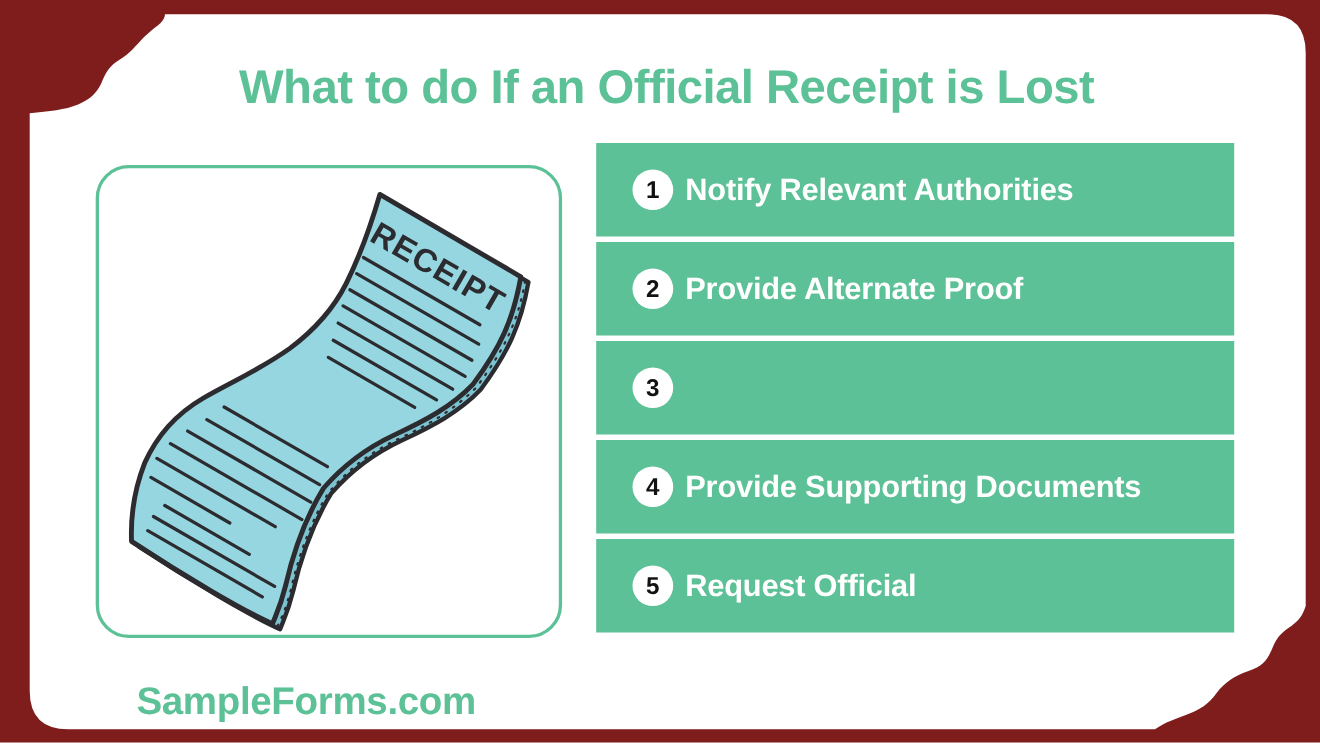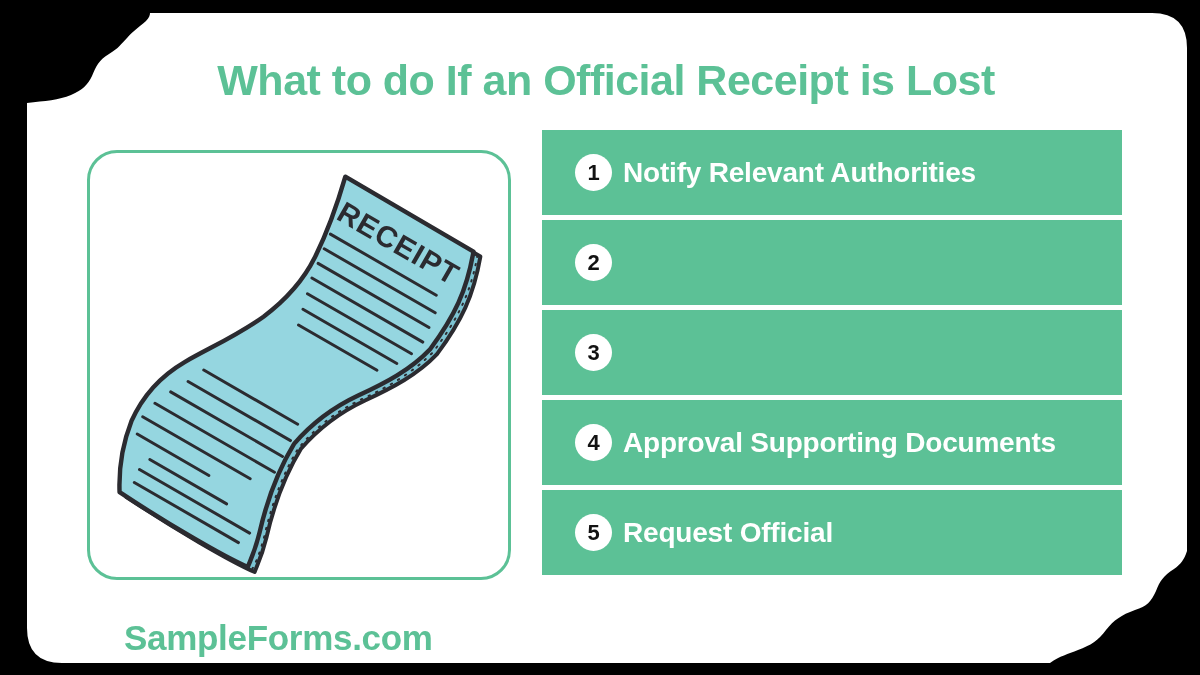--- a/index.html
+++ b/index.html
@@ -1,18 +1,18 @@
 <!DOCTYPE html>
 <html><head>
 <meta charset="utf-8">
 <style>
   html,body{margin:0;padding:0;background:#e8e8e8;}
   .canvas{
     position:relative;width:1200px;height:675px;overflow:hidden;
-    background:#000000;
+    background:#7f1d1d;
     font-family:"Liberation Sans","DejaVu Sans",sans-serif;
   }
   .bg-svg{position:absolute;inset:0;display:block;}
   .page-title{
     position:absolute;left:40px;right:28px;top:56px;
     text-align:center;
     font-size:43px;font-weight:800;letter-spacing:-0.5px;
     color:#5cc196;
   }
   .receipt-box{
@@ -145,27 +145,28 @@
     </svg>
   </div>
 
   <div class="steps">
     <div class="step">
       <div class="step-num">1</div>
       <div class="step-label">Notify Relevant Authorities</div>
     </div>
     <div class="step">
       <div class="step-num">2</div>
+      <div class="step-label">Provide Alternate Proof</div>
     </div>
     <div class="step">
       <div class="step-num">3</div>
     </div>
     <div class="step">
       <div class="step-num">4</div>
-      <div class="step-label">Approval Supporting Documents</div>
+      <div class="step-label">Provide Supporting Documents</div>
     </div>
     <div class="step">
       <div class="step-num">5</div>
       <div class="step-label">Request Official</div>
     </div>
   </div>
 
   <div class="brand">SampleForms.com</div>
 
 </div>

